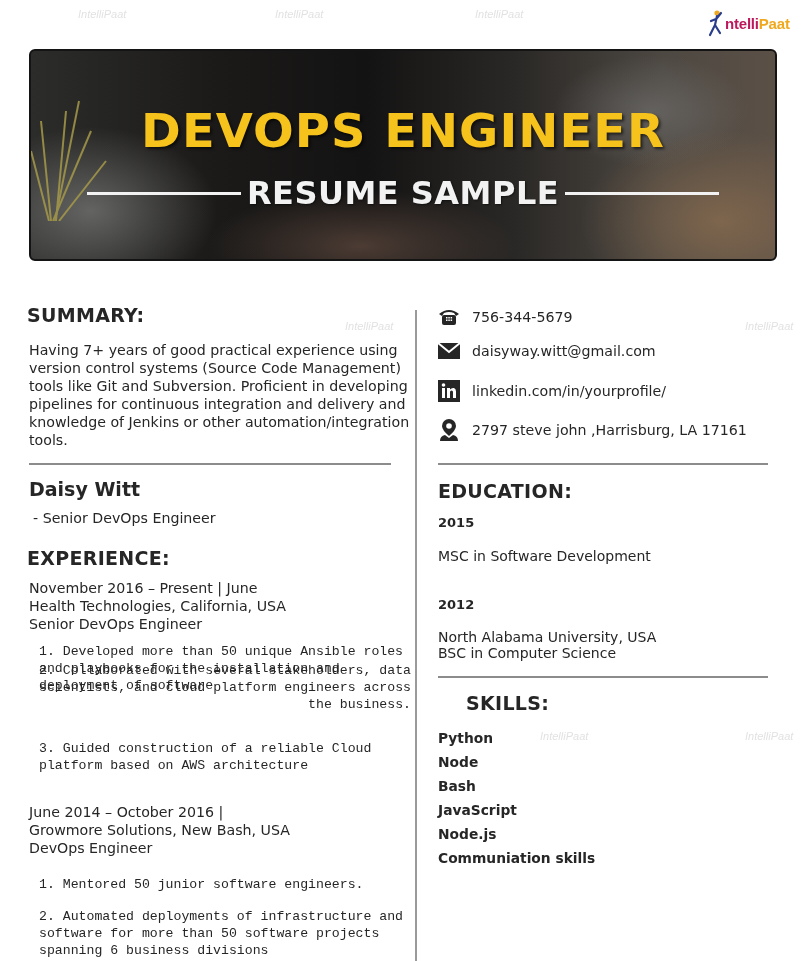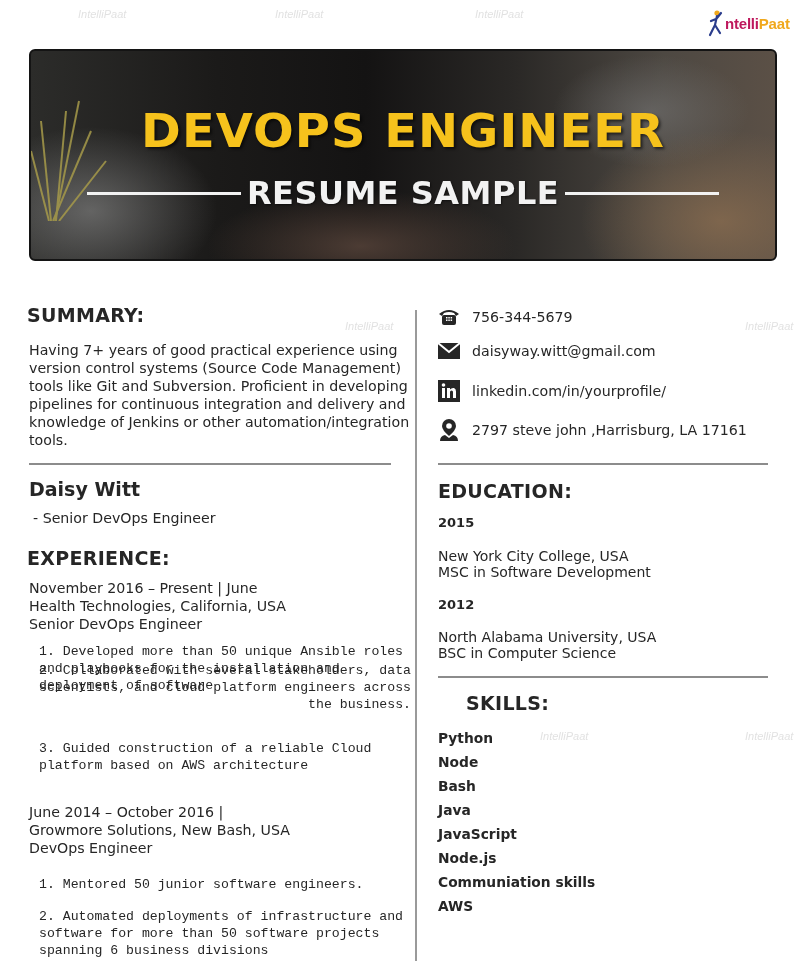--- a/index.html
+++ b/index.html
@@ -174,33 +174,30 @@
         <path d="M1 22 Q1 17 6 16 L10 19 L14 16 Q19 17 19 22 Z" fill="#262626"></path>
       </svg>
   </span>
   <span class="val">2797 steve john ,Harrisburg, LA 17161</span>
 </div>
 <div class="hr" style="left:438px;top:463px;width:330px;"></div>
 
 <div class="h2" style="left:438px;top:480px;">EDUCATION:</div>
 <div class="edu-year" style="top:515px;">2015</div>
 <div class="edu-block" style="top:548px;">
-  <div>New York City College, USA</div>
   <div>MSC in Software Development</div>
 </div>
 <div class="edu-year" style="top:597px;">2012</div>
 <div class="edu-block" style="top:629px;">
   <div>North Alabama University, USA</div>
   <div>BSC in Computer Science</div>
 </div>
 <div class="hr" style="left:438px;top:676px;width:330px;"></div>
 
 <div class="h2" style="left:438px;top:692px;margin-left:28px;">SKILLS:</div>
 <ul class="skills">
   <li>Python</li>
   <li>Node</li>
   <li>Bash</li>
-  <li>Java</li>
   <li>JavaScript</li>
   <li>Node.js</li>
   <li>Communiation skills</li>
-  <li>AWS</li>
 </ul>
 
 </body></html>

